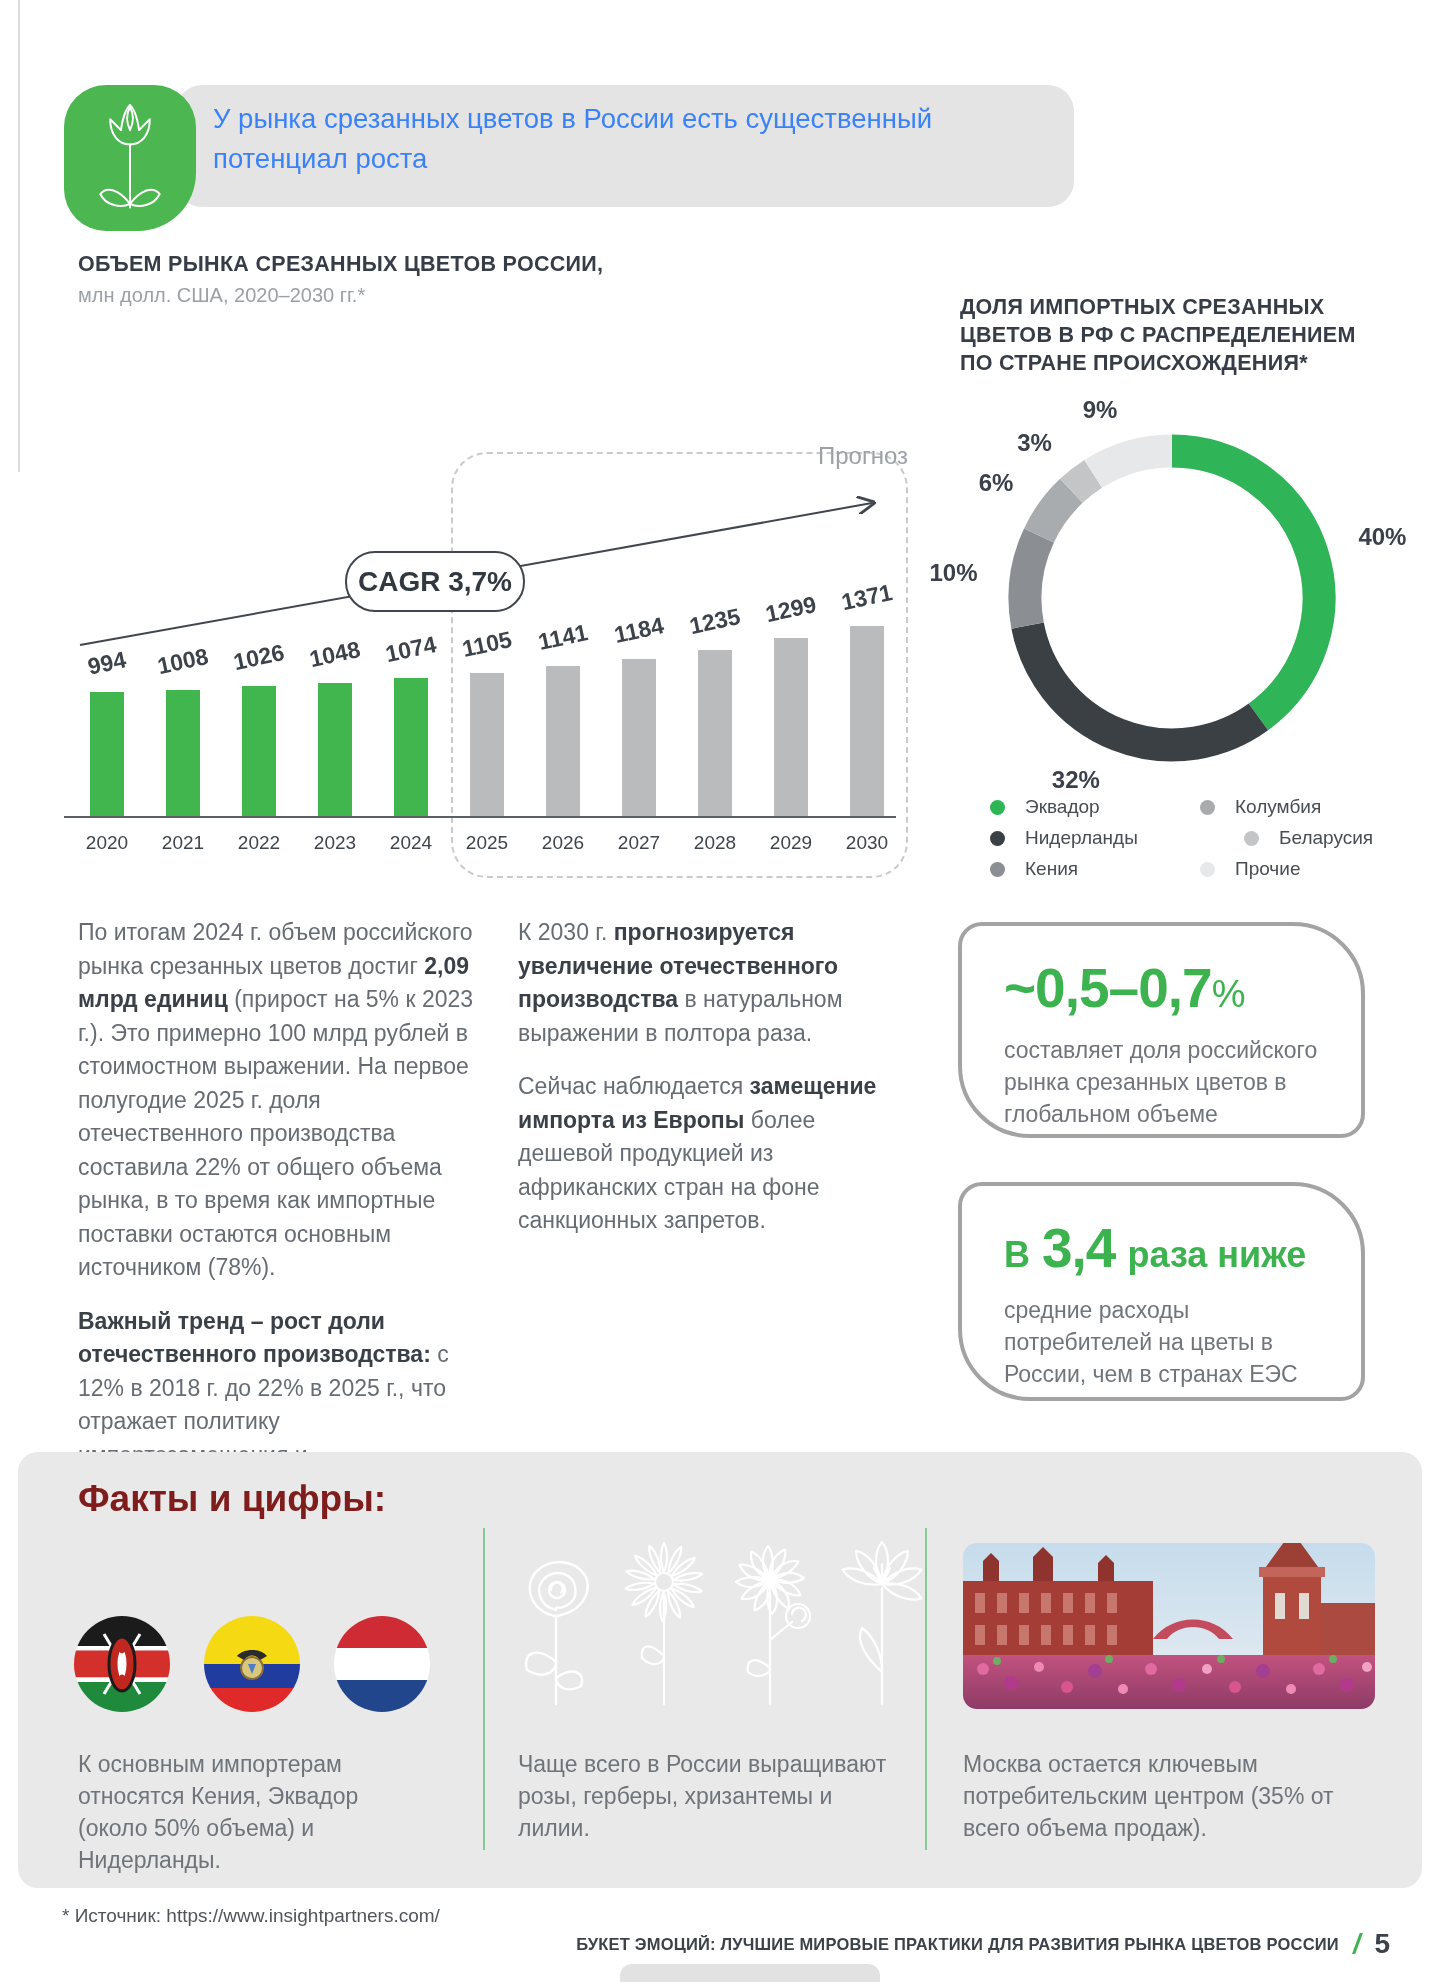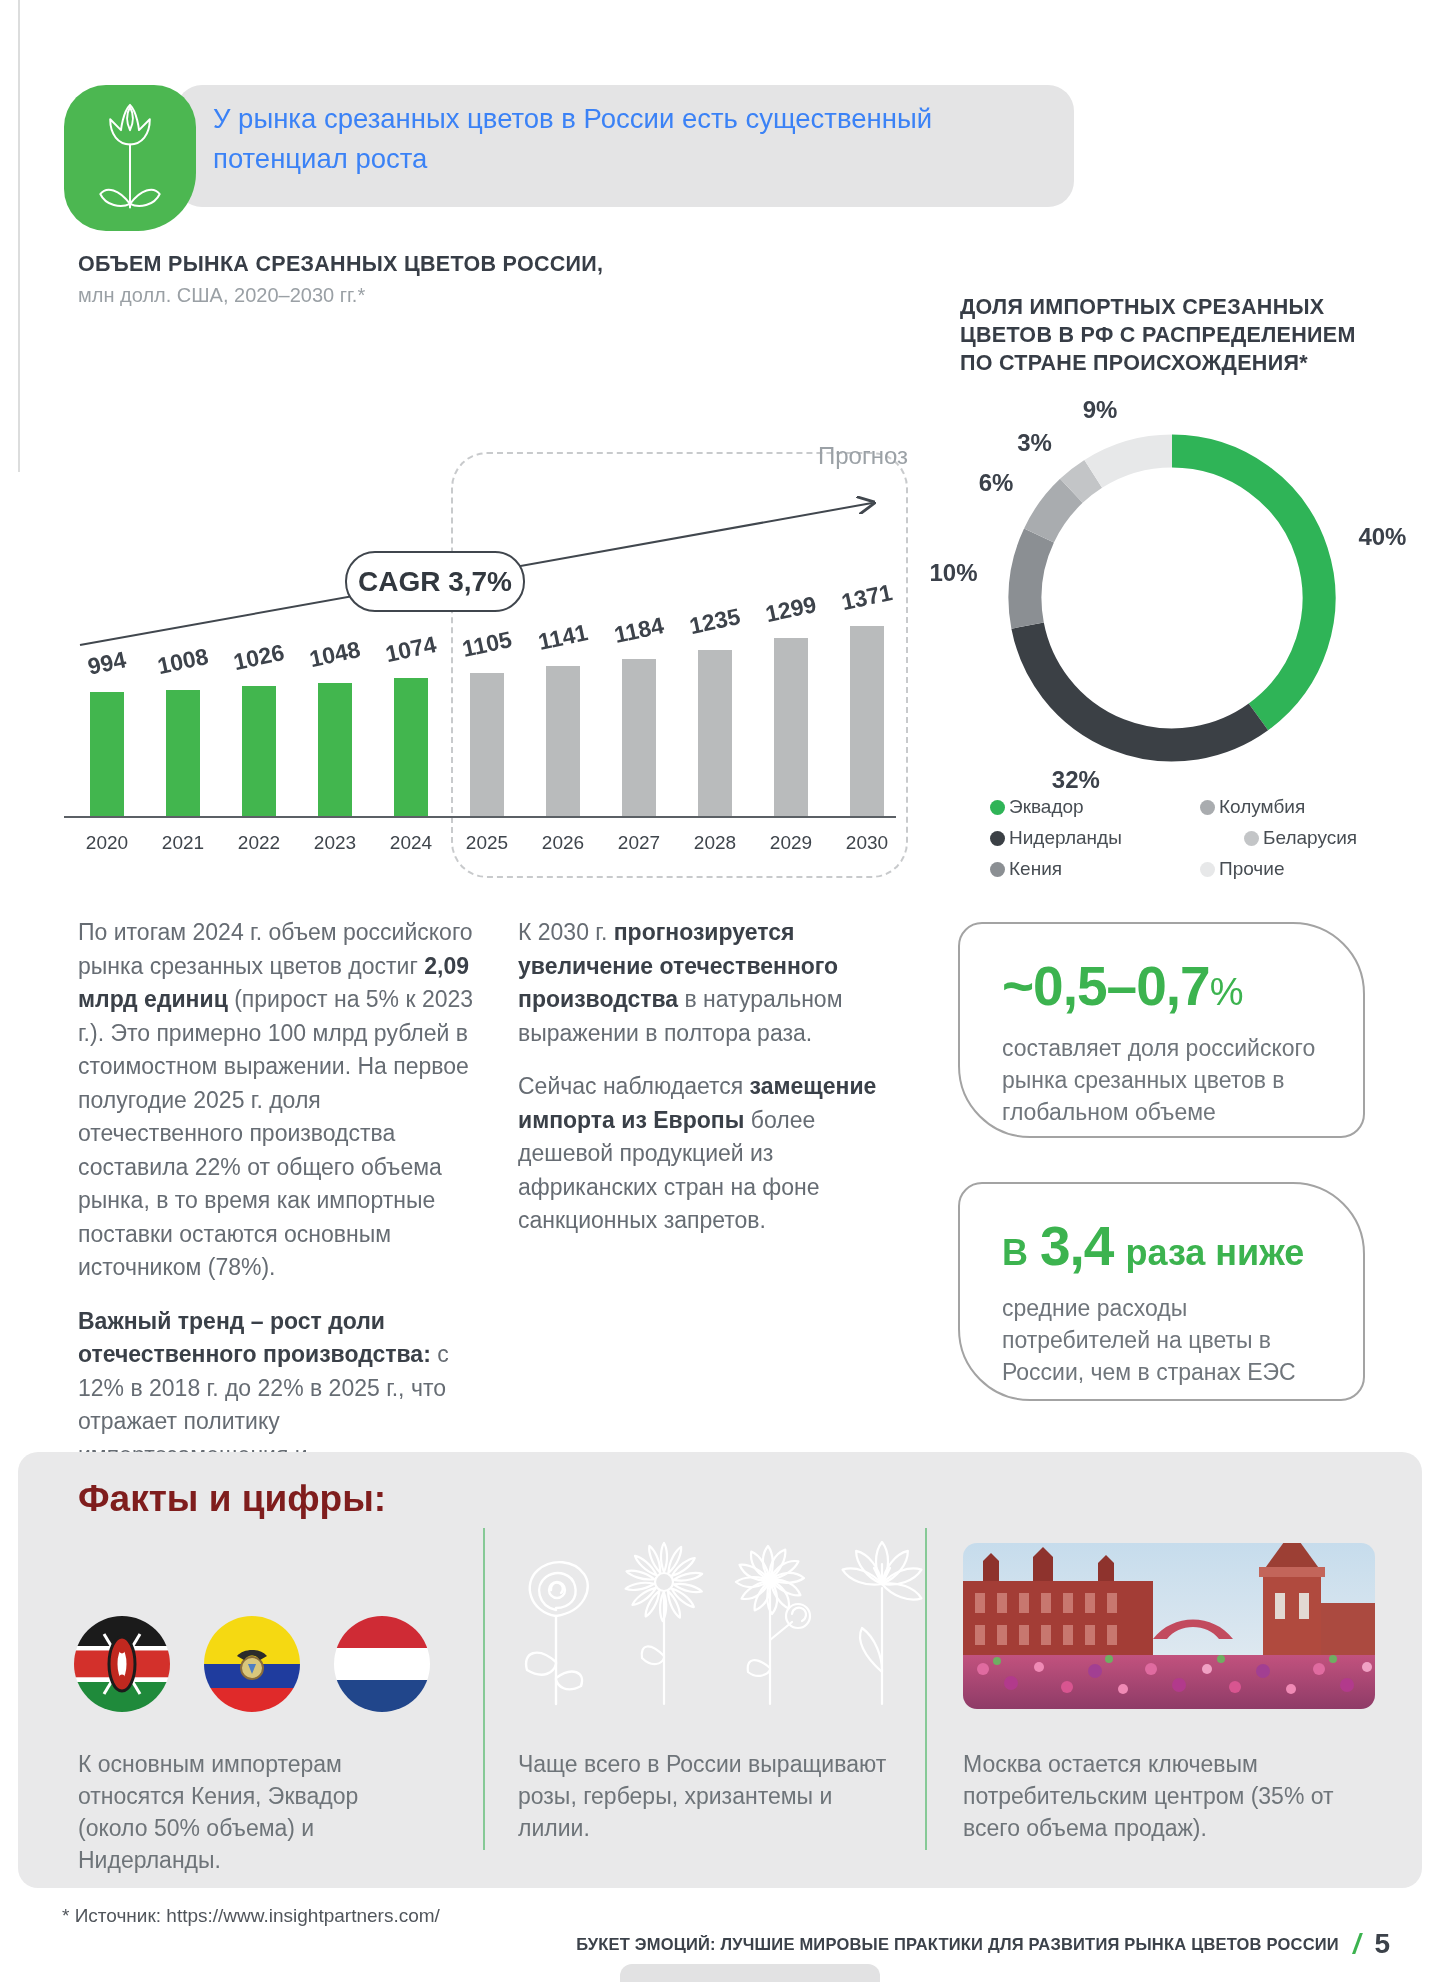--- a/index.html
+++ b/index.html
@@ -31,31 +31,31 @@
   .bar-val { position:absolute; width:74px; text-align:center; font-size:23px; font-weight:700; color:#3d434b; transform:rotate(-12deg); }
   .bar-year { position:absolute; width:76px; text-align:center; font-size:19px; font-weight:500; color:#3f454c; }
   .baseline { left:64px; top:816px; width:832px; height:2px; background:#5b6065; }
   .cagr-pill { left:345px; top:551px; width:180px; height:61px; background:#ffffff; border:2.5px solid #40464d; border-radius:30px; display:flex; align-items:center; justify-content:center; font-size:28px; font-weight:600; color:#32383f; z-index:5; }
   svg.overlay { left:0; top:0; width:1440px; height:1982px; pointer-events:none; }
 
   
   .dn-pct { font-size:24px; font-weight:700; fill:#3b414a; }
 
   
-  .lg-row { position:absolute; display:flex; align-items:center; gap:4px; }
+  .lg-row { position:absolute; display:flex; align-items:center; gap:20px; }
   .lg-dot { width:15px; height:15px; border-radius:50%; }
   .lg-txt { font-size:19px; color:#474d53; }
 
   
   .bodycol { font-size:23px; line-height:33.5px; color:#666c73; }
   .bodycol p { margin-bottom:20px; }
   .bodycol b { color:#3a4048; font-weight:700; }
 
   
-  .statbox { left:958px; width:407px; border:2px solid #a3a3a3; border-radius:24px 72px 24px 72px; padding:30px 30px 0 42px; }
+  .statbox { left:958px; width:407px; border:4px solid #a3a3a3; border-radius:24px 72px 24px 72px; padding:30px 30px 0 42px; }
   .statbox .big { color:#3cb34f; font-weight:800; font-size:55px; letter-spacing:-1px; }
   .statbox .mid { color:#3cb34f; font-weight:600; font-size:36px; }
   .statbox .pct { color:#3cb34f; font-weight:500; font-size:38px; }
   .statbox .desc { margin-top:14px; font-size:23px; line-height:32px; color:#6f757b; }
 
   
   .facts-bg { left:18px; top:1452px; width:1404px; height:436px; background:#e9e9ea; border-radius:20px; }
   .facts-h { left:78px; top:1478px; font-size:37px; font-weight:700; color:#7f1d1d; }
   .divider { position:absolute; top:1528px; width:2px; height:322px; background:#86c996; }
   .flagrow { left:74px; top:1616px; display:flex; gap:34px; }

